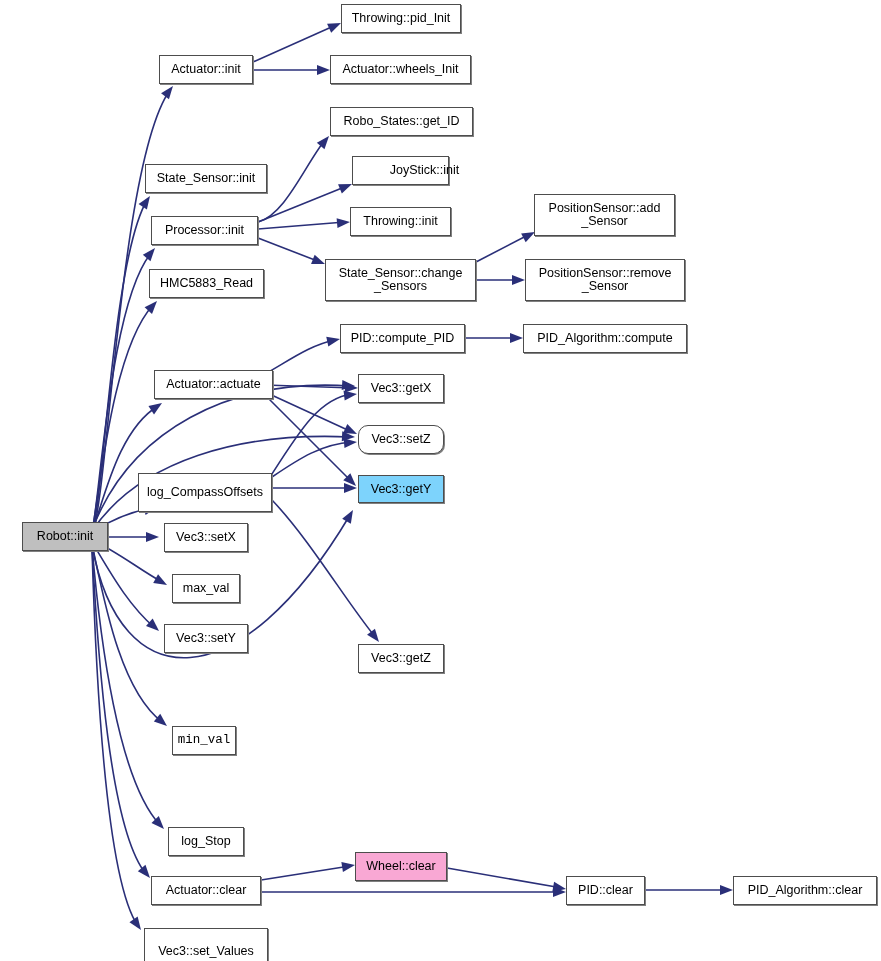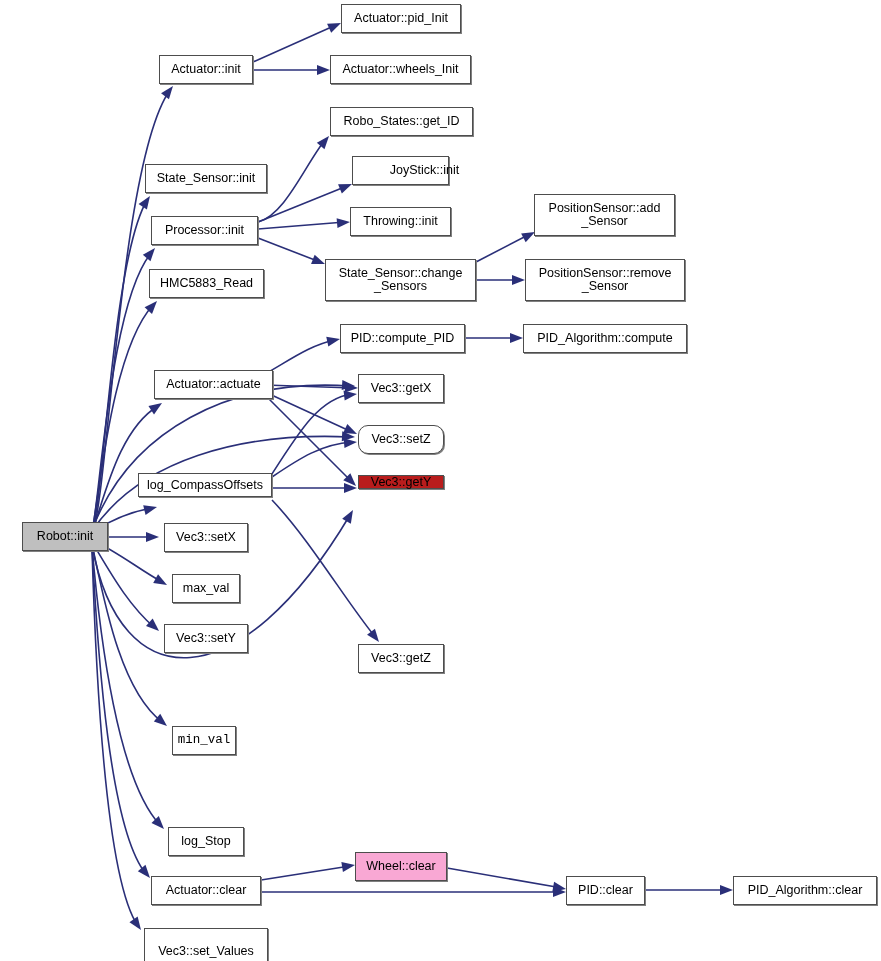--- a/index.html
+++ b/index.html
@@ -97,21 +97,21 @@
       </g>
   </svg>
   <div id="node-layer">
       <div class="node-box root" style="left: 4px; top: 522px; width: 86px; height: 29px; border-color: rgb(77, 77, 77); background: rgb(191, 191, 191); margin-left: 18px;">
         <span class="node-label">Robot::init</span>
       </div>
       <div class="node-box" style="left: 159px; top: 55px; width: 94px; height: 29px; border-color: rgb(77, 77, 77); background: rgb(255, 255, 255);">
         <span class="node-label">Actuator::init</span>
       </div>
       <div class="node-box" style="left: 341px; top: 4px; width: 120px; height: 29px; border-color: rgb(77, 77, 77); background: rgb(255, 255, 255);">
-        <span class="node-label">Actuator::pid_Init</span>
+        <span class="node-label">Throwing::pid_Init</span>
       </div>
       <div class="node-box" style="left: 330px; top: 55px; width: 141px; height: 29px; border-color: rgb(77, 77, 77); background: rgb(255, 255, 255);">
         <span class="node-label">Actuator::wheels_Init</span>
       </div>
       <div class="node-box" style="left: 145px; top: 164px; width: 122px; height: 29px; border-color: rgb(77, 77, 77); background: rgb(255, 255, 255);">
         <span class="node-label">State_Sensor::init</span>
       </div>
       <div class="node-box" style="left: 330px; top: 107px; width: 143px; height: 29px; border-color: rgb(77, 77, 77); background: rgb(255, 255, 255);">
         <span class="node-label">Robo_States::get_ID</span>
       </div>
@@ -147,24 +147,24 @@
       </div>
       <div class="node-box" style="left: 154px; top: 370px; width: 119px; height: 29px; border-color: rgb(77, 77, 77); background: rgb(255, 255, 255);">
         <span class="node-label">Actuator::actuate</span>
       </div>
       <div class="node-box" style="left: 358px; top: 374px; width: 86px; height: 29px; border-color: rgb(77, 77, 77); background: rgb(255, 255, 255);">
         <span class="node-label">Vec3::getX</span>
       </div>
       <div class="node-box" style="left: 358px; top: 425px; width: 86px; height: 29px; border-color: rgb(77, 77, 77); background: rgb(255, 255, 255); border-radius: 10px;">
         <span class="node-label">Vec3::setZ</span>
       </div>
-      <div class="node-box" style="left: 138px; top: 473px; width: 134px; height: 24px; border-color: rgb(77, 77, 77); background: rgb(255, 255, 255);">
+      <div class="node-box" style="left: 138px; top: 473px; width: 134px; height: 39px; border-color: rgb(77, 77, 77); background: rgb(255, 255, 255);">
         <span class="node-label">log_CompassOffsets</span>
       </div>
-      <div class="node-box" style="left: 358px; top: 475px; width: 86px; height: 14px; border-color: rgb(77, 77, 77); background: #b91c1c; justify-content: center;">
+      <div class="node-box" style="left: 358px; top: 475px; width: 86px; height: 28px; border-color: rgb(77, 77, 77); background: #7dd3fc; justify-content: center;">
         <span class="node-label">Vec3::getY</span>
       </div>
       <div class="node-box" style="left: 164px; top: 523px; width: 84px; height: 29px; border-color: rgb(77, 77, 77); background: rgb(255, 255, 255);">
         <span class="node-label">Vec3::setX</span>
       </div>
       <div class="node-box" style="left: 172px; top: 574px; width: 68px; height: 29px; border-color: rgb(77, 77, 77); background: rgb(255, 255, 255);">
         <span class="node-label">max_val</span>
       </div>
       <div class="node-box" style="left: 164px; top: 624px; width: 84px; height: 29px; border-color: rgb(77, 77, 77); background: rgb(255, 255, 255);">
         <span class="node-label">Vec3::setY</span>

